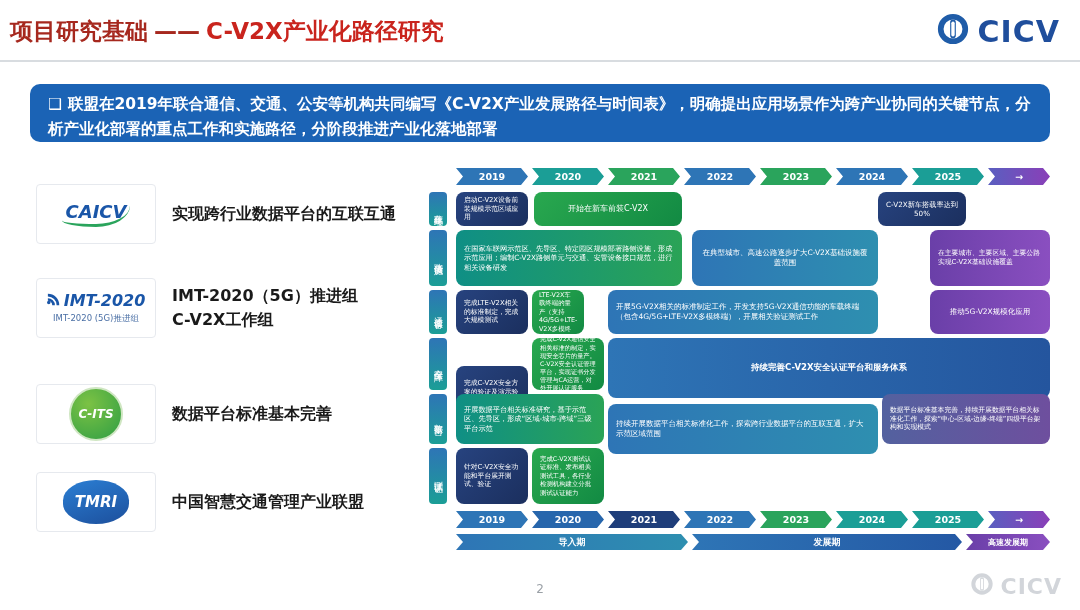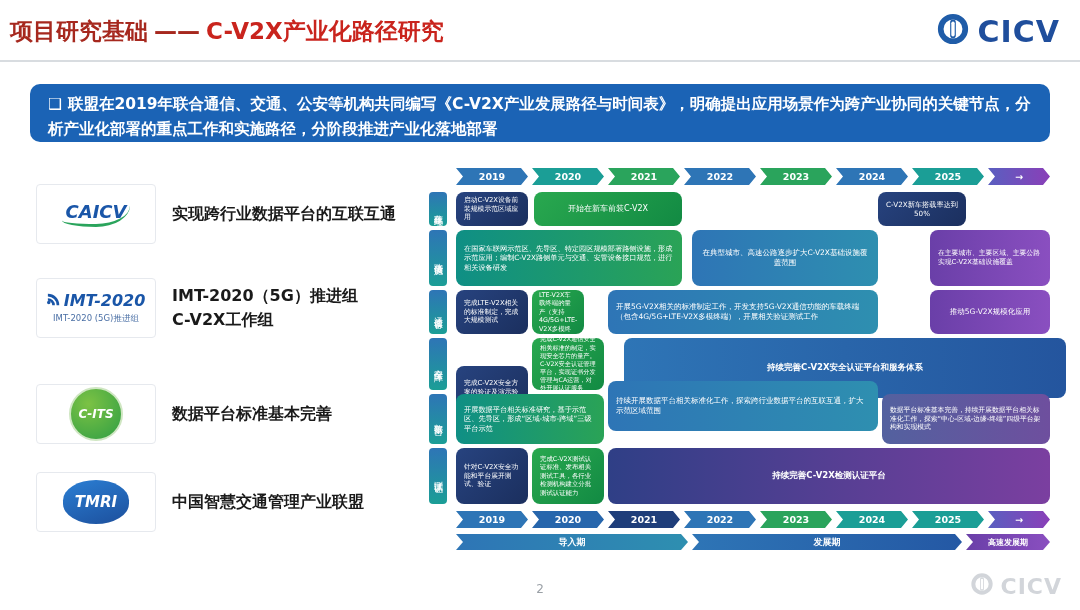--- a/index.html
+++ b/index.html
@@ -171,29 +171,28 @@
     <div class="blk c-blue ctr" style="left:267px;top:62px;width:186px;height:56px;font-size:7.5px;">在典型城市、高速公路逐步扩大C-V2X基础设施覆盖范围</div>
     <div class="blk c-purple" style="left:505px;top:62px;width:120px;height:56px;">在主要城市、主要区域、主要公路实现C-V2X基础设施覆盖</div>
 
     <div class="blk c-navy" style="left:31px;top:122px;width:72px;height:44px;">完成LTE-V2X相关的标准制定，完成大规模测试</div>
     <div class="blk c-green" style="left:107px;top:122px;width:52px;height:44px;font-size:6.4px;">实现支持LTE-V2X车载终端的量产（支持4G/5G+LTE-V2X多模终端）</div>
     <div class="blk c-blue" style="left:183px;top:122px;width:270px;height:44px;font-size:7.5px;">开展5G-V2X相关的标准制定工作，开发支持5G-V2X通信功能的车载终端（包含4G/5G+LTE-V2X多模终端），开展相关验证测试工作</div>
     <div class="blk c-purple ctr" style="left:505px;top:122px;width:120px;height:44px;font-size:7.5px;">推动5G-V2X规模化应用</div>
 
     <div class="blk c-navy" style="left:31px;top:170px;width:72px;height:52px;margin-top:28px;">完成C-V2X安全方案的验证及演示验证</div>
     <div class="blk c-green" style="left:107px;top:170px;width:72px;height:52px;font-size:6.2px;">完成C-V2X通信安全相关标准的制定，实现安全芯片的量产。C-V2X安全认证管理平台，实现证书分发管理与CA运营，对外开展认证服务</div>
-    <div class="blk c-blue2 ctr big" style="left:199px;top:170px;width:442px;height:60px;">持续完善C-V2X安全认证平台和服务体系</div>
+    <div class="blk c-blue2 ctr big" style="left:183px;top:170px;width:442px;height:60px;">持续完善C-V2X安全认证平台和服务体系</div>
 
     <div class="blk c-tealgreen" style="left:31px;top:226px;width:148px;height:50px;font-size:7.2px;">开展数据平台相关标准研究，基于示范区、先导区，形成“区域-城市-跨域”三级平台示范</div>
-    <div class="blk c-blue" style="left:183px;top:213px;width:270px;height:50px;font-size:7.5px;">持续开展数据平台相关标准化工作，探索跨行业数据平台的互联互通，扩大示范区域范围</div>
+    <div class="blk c-blue" style="left:183px;top:236px;width:270px;height:50px;font-size:7.5px;">持续开展数据平台相关标准化工作，探索跨行业数据平台的互联互通，扩大示范区域范围</div>
     <div class="blk c-slate" style="left:457px;top:226px;width:168px;height:50px;">数据平台标准基本完善，持续开展数据平台相关标准化工作，探索“中心-区域-边缘-终端”四级平台架构和实现模式</div>
 
     <div class="blk c-navy" style="left:31px;top:280px;width:72px;height:56px;">针对C-V2X安全功能和平台展开测试、验证</div>
     <div class="blk c-green" style="left:107px;top:280px;width:72px;height:56px;font-size:6.4px;">完成C-V2X测试认证标准、发布相关测试工具，各行业检测机构建立分批测试认证能力</div>
-    <div class="blk c-navypurple ctr big" style="left:183px;top:280px;width:442px;height:56px;">持续完善C-V2X检测认证平台</div>
 
     <div class="yr u0" style="left:31px;top:343px;width:72px;">2019</div>
     <div class="yr u1" style="left:107px;top:343px;width:72px;">2020</div>
     <div class="yr u2" style="left:183px;top:343px;width:72px;">2021</div>
     <div class="yr u3" style="left:259px;top:343px;width:72px;">2022</div>
     <div class="yr u4" style="left:335px;top:343px;width:72px;">2023</div>
     <div class="yr u5" style="left:411px;top:343px;width:72px;">2024</div>
     <div class="yr u6" style="left:487px;top:343px;width:72px;">2025</div>
     <div class="yr u7" style="left:563px;top:343px;width:62px;">→</div>
 

